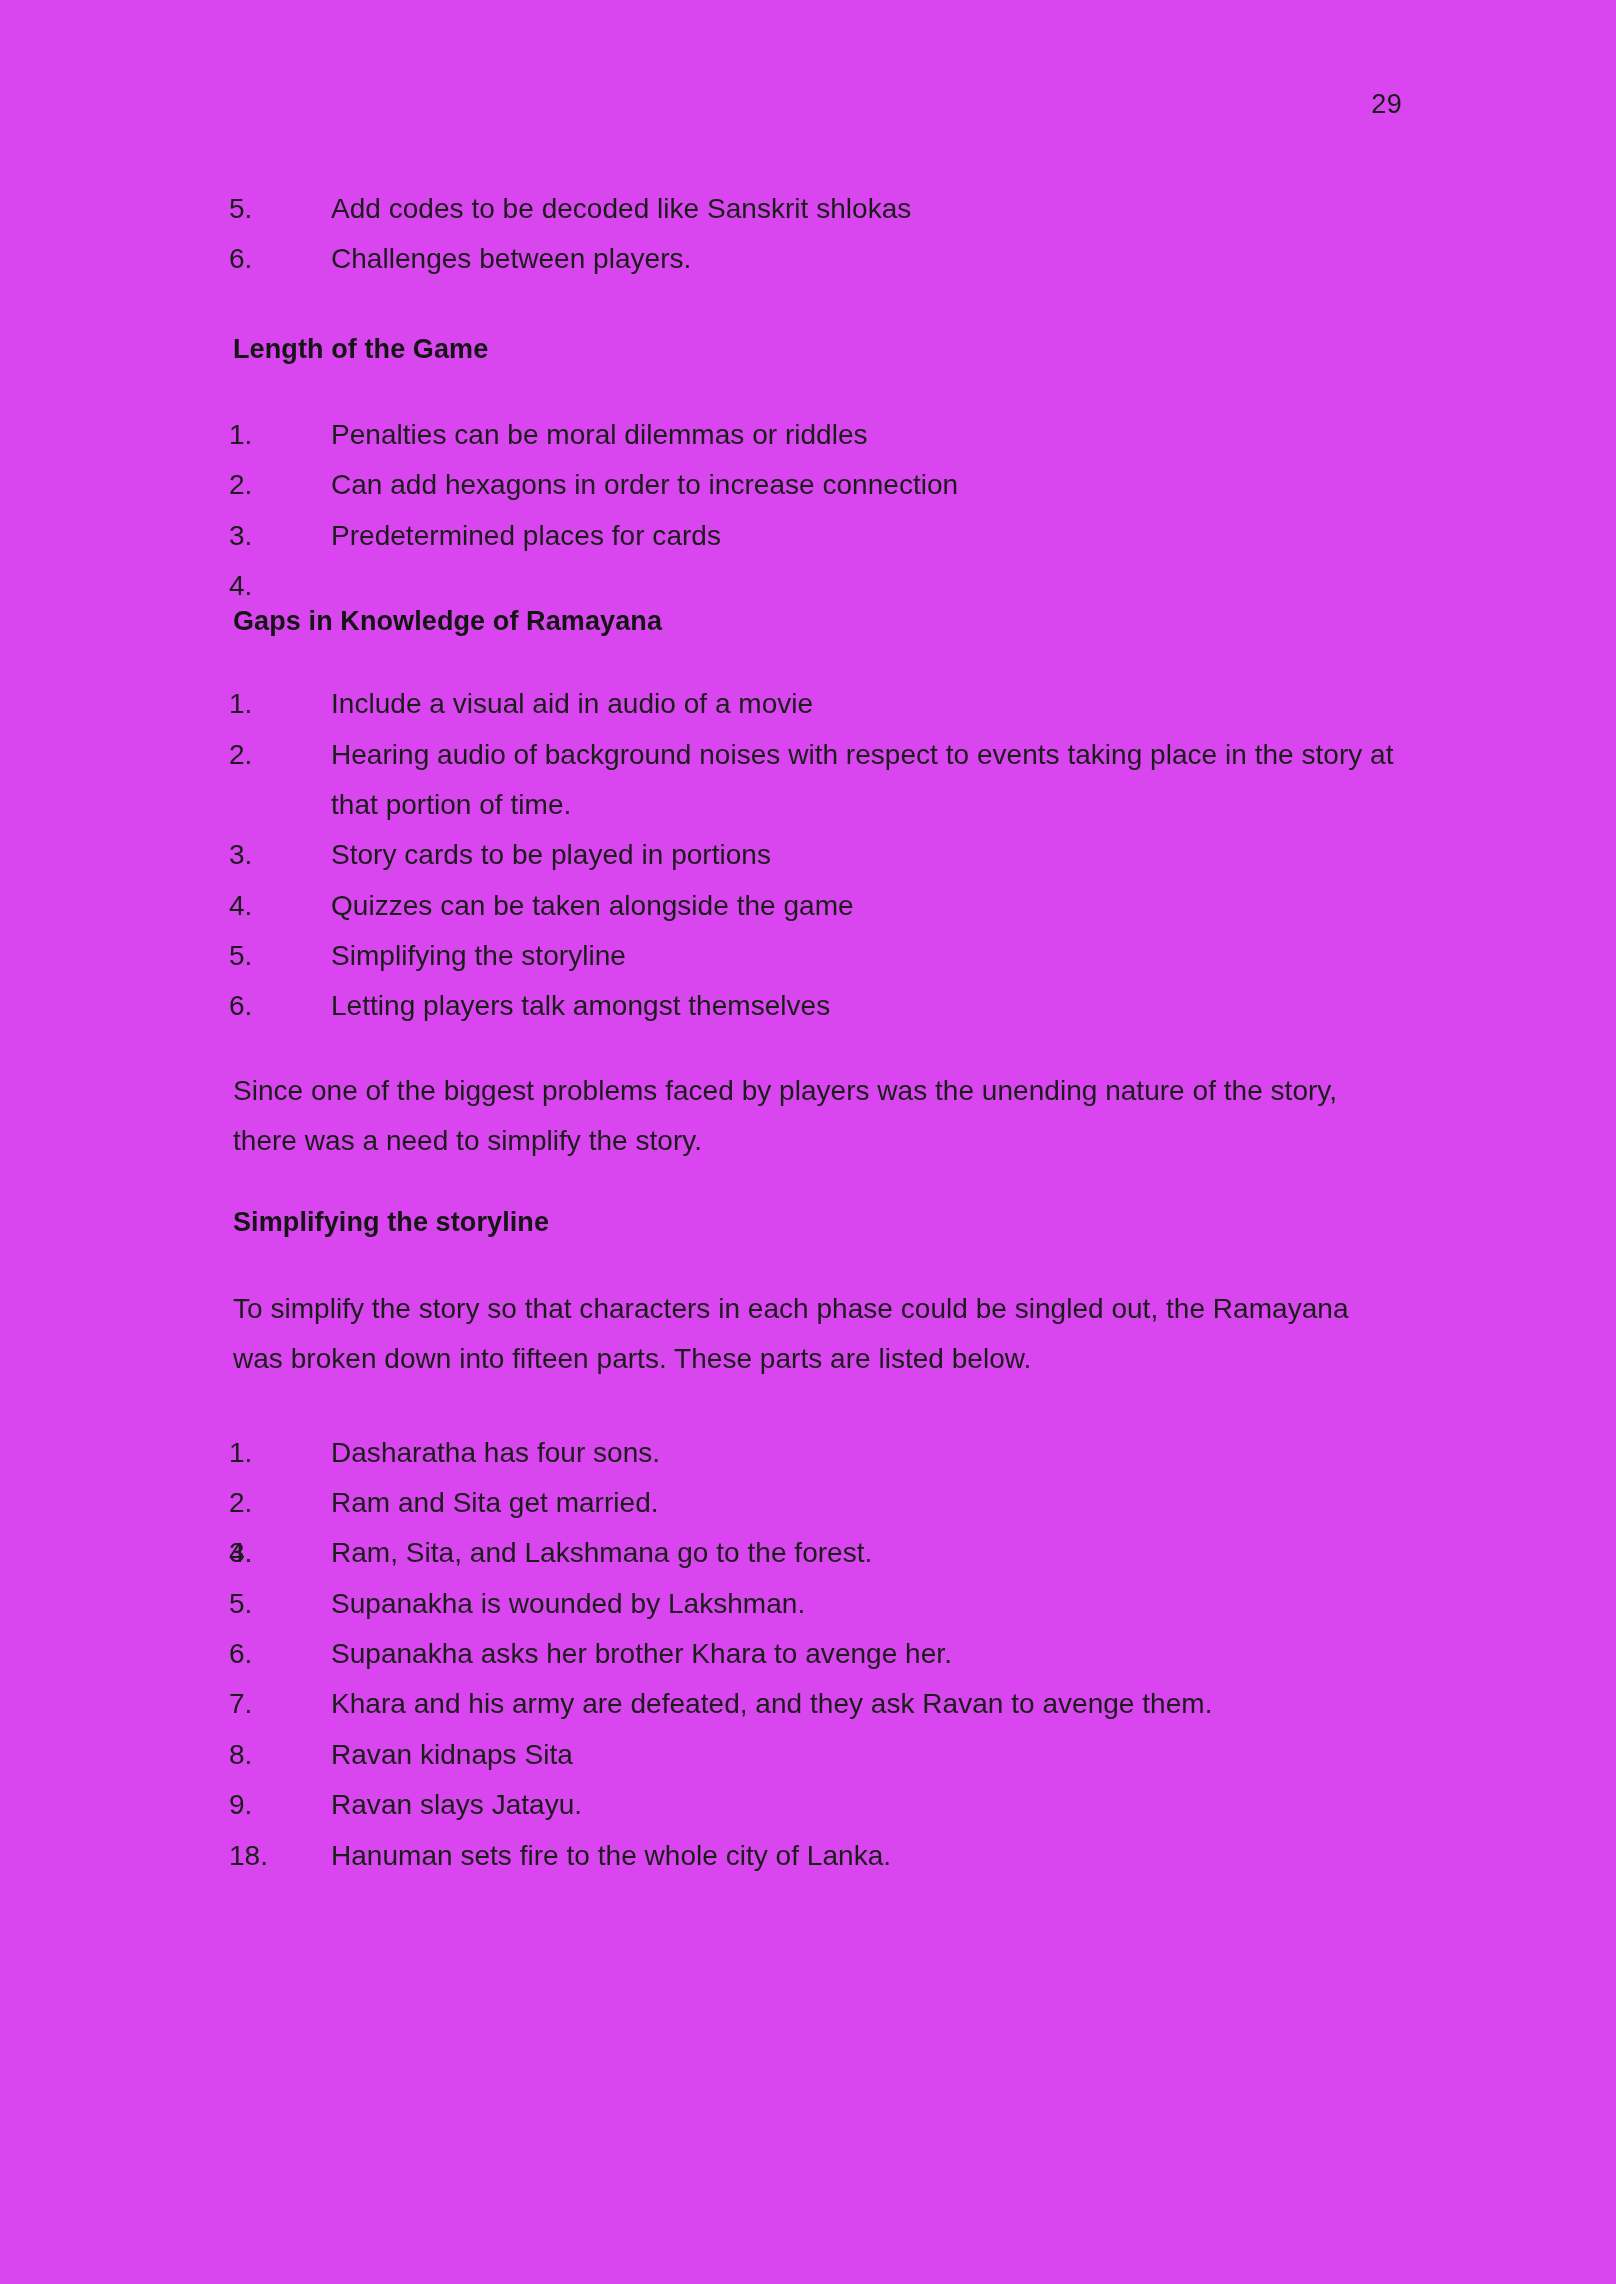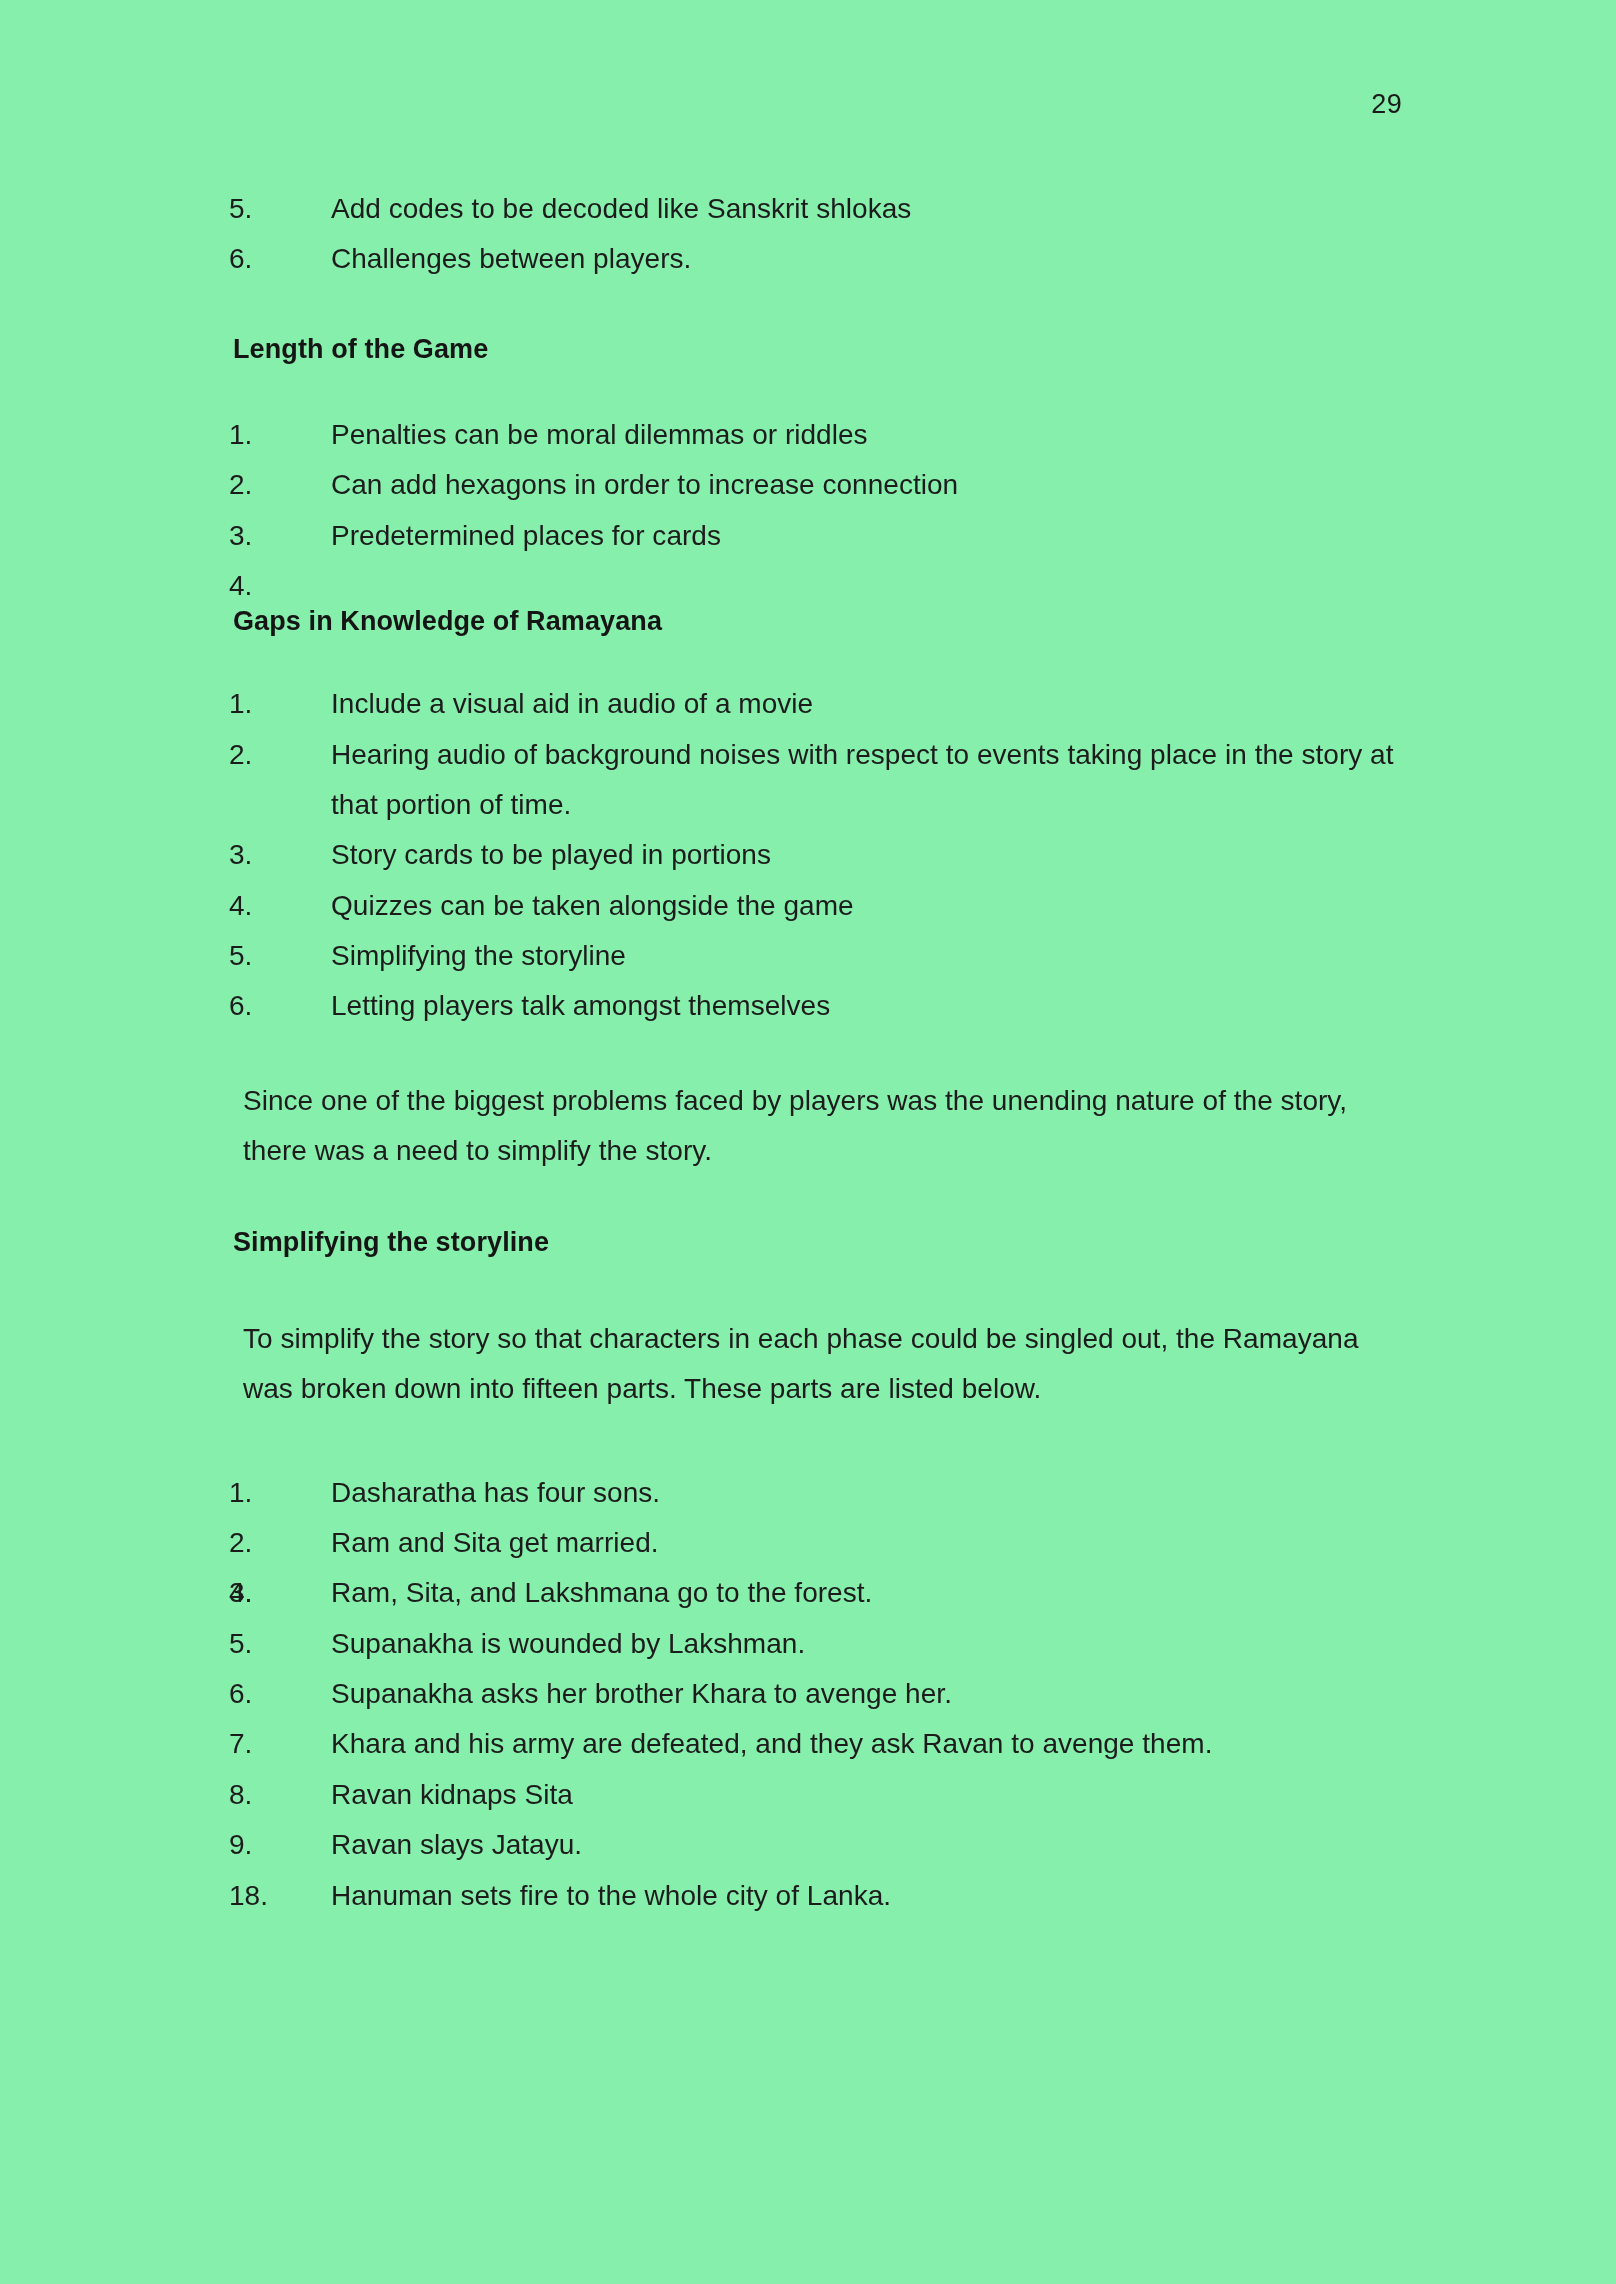--- a/index.html
+++ b/index.html
@@ -5,21 +5,21 @@
   html, body {
     margin: 0;
     padding: 0;
     background: #ffffff;
   }
 
   .page {
     position: relative;
     width: 1617px;
     height: 2284px;
-    background: #86efac;
+    background: #d946ef;
     box-sizing: border-box;
     font-family: "Liberation Sans", "DejaVu Sans", sans-serif;
     color: #1c1c1c;
     overflow: hidden;
   }
 
   
   .page-number {
     position: absolute;
     top: 91px;
@@ -48,21 +48,21 @@
     letter-spacing: 0.1px;
     margin: 4px;
   }
 
   
   .para {
     font-size: 28px;
     font-weight: 400;
     line-height: 1.80;
     color: #1c1c1c;
-    margin: 14px;
+    margin: 4px;
     letter-spacing: 0.03px;
   }
 
   
   ol.doclist {
     list-style: none;
     margin: 0;
     padding: 0;
   }
 

